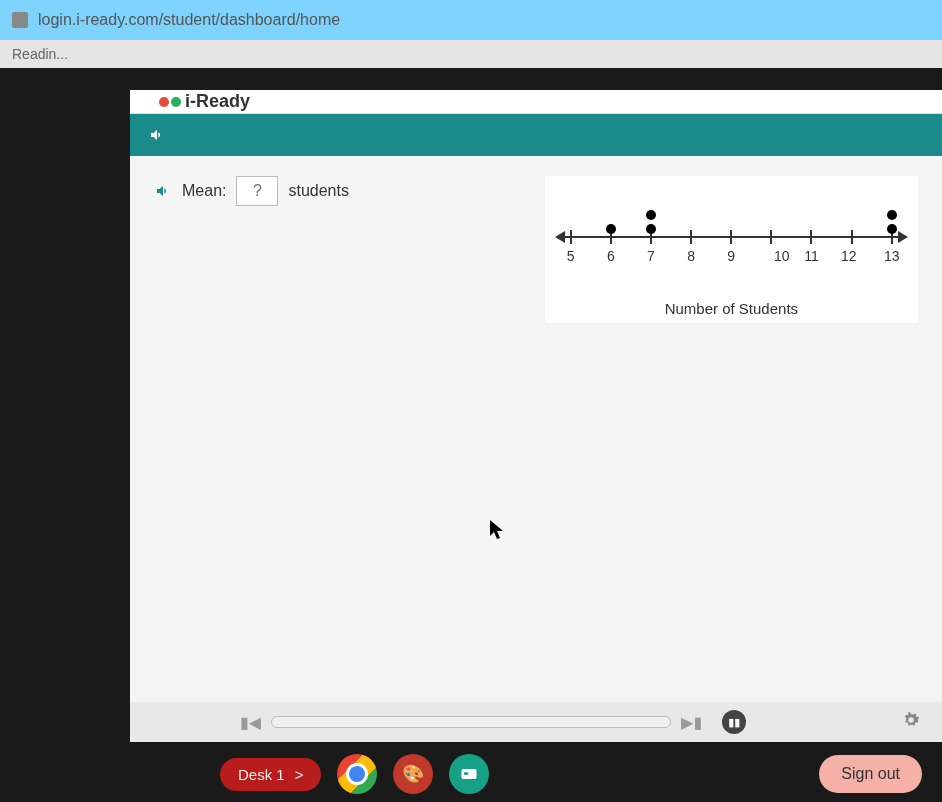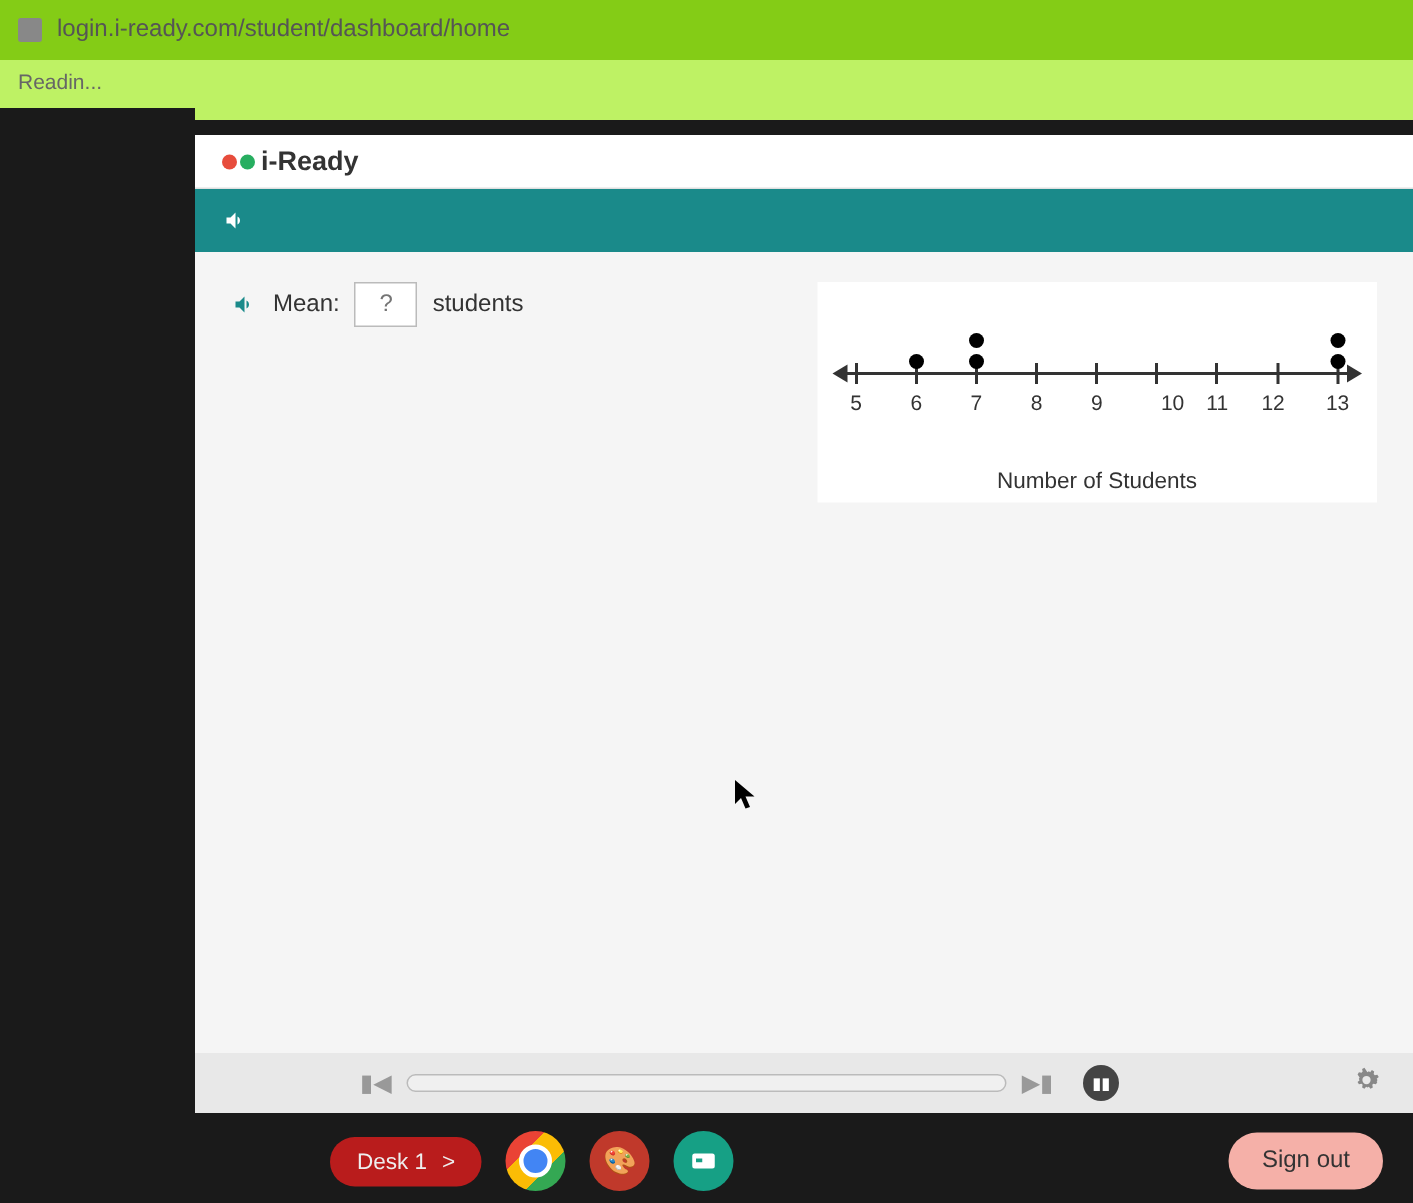--- a/index.html
+++ b/index.html
@@ -5,41 +5,41 @@
     * { margin: 0; padding: 0; box-sizing: border-box; }
     body {
       font-family: Arial, Helvetica, sans-serif;
       background: #1a1a1a;
       width: 942px;
       height: 802px;
       overflow: hidden;
       position: relative;
     }
     .browser-bar {
-      background: #84cc16;
+      background: #7dd3fc;
       padding: 8px 12px;
       display: flex;
       align-items: center;
       gap: 10px;
       height: 40px;
     }
     .site-icon {
       width: 16px;
       height: 16px;
       background: #888;
       border-radius: 2px;
     }
     .url-text {
       color: #555;
       font-size: 16px;
     }
     .bookmarks-bar {
-      background: #bef264;
+      background: #e5e5e5;
       padding: 6px 12px;
-      height: 40px;
+      height: 28px;
       color: #666;
       font-size: 14px;
     }
     .dark-area {
       background: #1a1a1a;
       position: absolute;
       top: 72px;
       left: 0;
       width: 130px;
       bottom: 0;
@@ -48,24 +48,24 @@
       position: absolute;
       top: 90px;
       left: 130px;
       right: 0;
       bottom: 60px;
       background: #f5f5f5;
     }
     .header-bar {
       display: flex;
       align-items: center;
-      padding: 6px 18px;
+      padding: 6px 29px;
       background: #fff;
       border-bottom: 1px solid #e0e0e0;
-      height: 36px;
+      height: 24px;
     }
     .brand {
       font-size: 18px;
       font-weight: 600;
       color: #333;
     }
     .brand-dot1 { display:inline-block; width:10px; height:10px; background:#e74c3c; border-radius:50%; margin-right:2px; vertical-align:middle;}
     .brand-dot2 { display:inline-block; width:10px; height:10px; background:#27ae60; border-radius:50%; margin-right:4px; vertical-align:middle;}
     .lesson-title {
       flex: 1;

